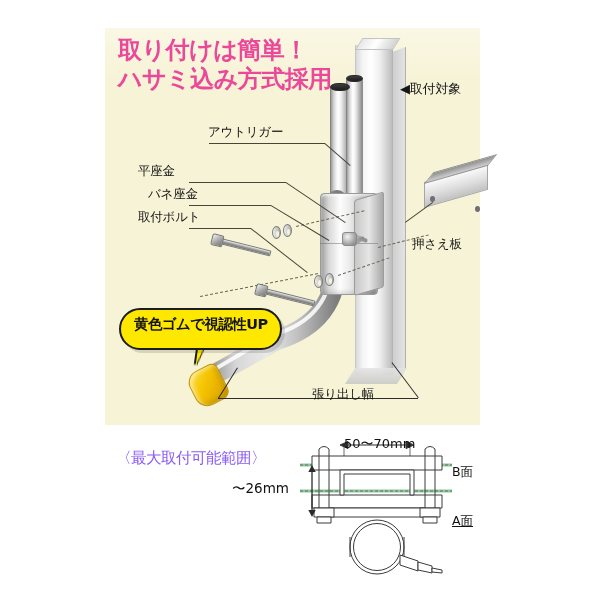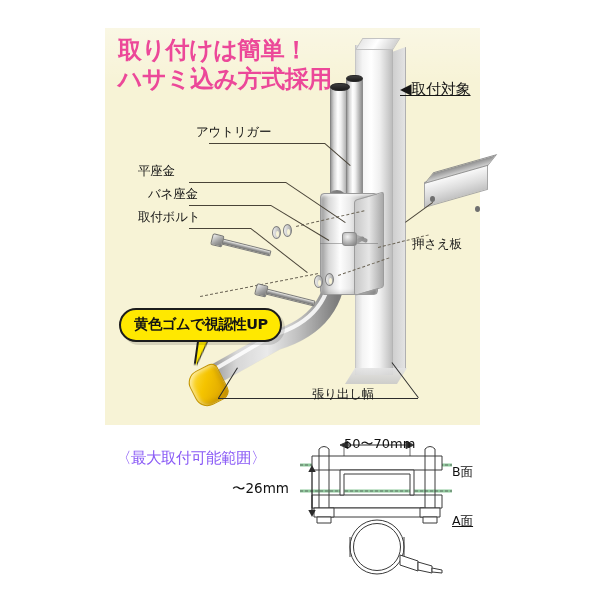--- a/index.html
+++ b/index.html
@@ -148,21 +148,21 @@
     border-radius:13px 7px 9px 13px;
     background:linear-gradient(135deg,#ffe14a 0%,#f5c400 42%,#d89e00 100%);
     border:1px solid #c39400; transform:rotate(-27deg);
     box-shadow:inset 2px 2px 4px rgba(255,255,255,.55), inset -2px -3px 5px rgba(140,100,0,.35);
   }
 
   
   .bubble{
     position:absolute; left:119px; top:308px; z-index:30;
     background:#ffe800; border:2.5px solid #1c1c1c; border-radius:22px;
-    padding:5px 13px 6px; font-weight:bold; font-size:14.5px; letter-spacing:-0.6px;
+    padding:5px 13px 14px; font-weight:bold; font-size:14.5px; letter-spacing:-0.6px;
     color:#141414; white-space:nowrap;
     box-shadow:3px 3px 0 rgba(0,0,0,.13);
   }
   .bubble-tail{
     position:absolute; left:198px; top:331px; width:0; height:0; z-index:29;
     border-left:11px solid #ffe800; border-bottom:36px solid transparent; border-top:0 solid transparent;
     transform:rotate(8deg);
     filter:drop-shadow(1.6px 0 0 #1c1c1c) drop-shadow(-1.6px 0 0 #1c1c1c);
   }
 
@@ -271,25 +271,25 @@
   <div class="leader" style="left:286px; top:182px; width:72px; transform:rotate(34deg);"></div>
 
   <div class="leader" style="left:189px; top:205px; width:82px;"></div>
   <div class="leader" style="left:271px; top:205px; width:68px; transform:rotate(31deg);"></div>
 
   <div class="leader" style="left:189px; top:228px; width:62px;"></div>
   <div class="leader" style="left:251px; top:228px; width:72px; transform:rotate(38deg);"></div>
 
   <div class="leader" style="left:405px; top:222px; width:34px; transform:rotate(-36deg);"></div>
 
-  <div class="lbl" style="left:196px; top:124px;text-align:right;">アウトリガー</div>
+  <div class="lbl" style="left:208px; top:124px;text-align:right;">アウトリガー</div>
   <div class="lbl" style="left:138px; top:163px;">平座金</div>
   <div class="lbl" style="left:148px; top:186px;">バネ座金</div>
   <div class="lbl" style="left:138px; top:209px;">取付ボルト</div>
-  <div class="lbl" style="left:400px; top:80px; font-size:15px;text-decoration:underline;">◀取付対象</div>
+  <div class="lbl" style="left:400px; top:80px; font-size:13px;">◀取付対象</div>
   <div class="lbl" style="left:412px; top:236px;">押さえ板</div>
 
   <div class="dim-line" style="left:218px; top:398px; width:200px;"></div>
   <div class="dim-line" style="left:218px; top:398px; width:36px; transform:rotate(-58deg);"></div>
   <div class="dim-line" style="left:418px; top:398px; width:44px; transform:rotate(-127deg);"></div>
   <div class="lbl" style="left:312px; top:386px;">張り出し幅</div>
 
   <div class="bubble-tail"></div>
   <div class="bubble">黄色ゴムで視認性UP</div>
 

